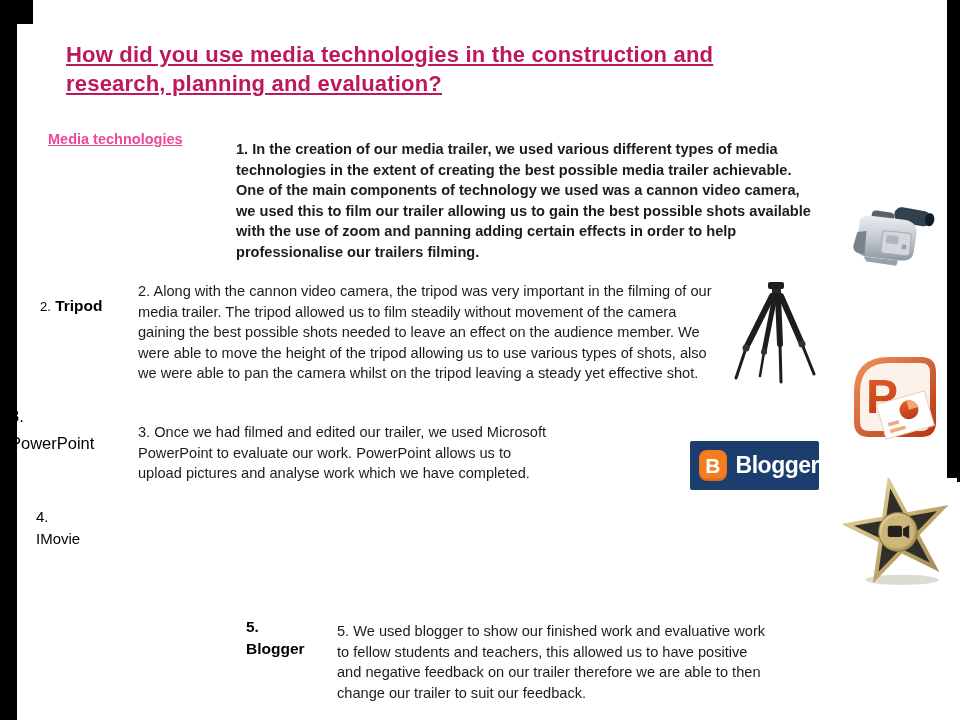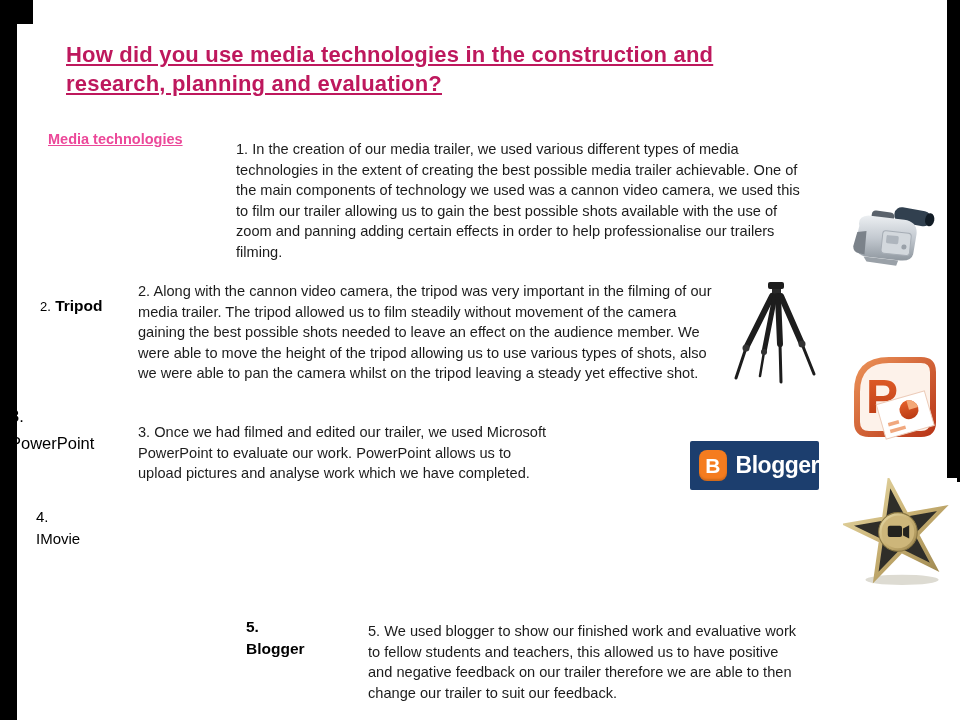--- a/index.html
+++ b/index.html
@@ -34,25 +34,25 @@
   .item-2 .lbl { font-weight: bold; }
   .item-3 { left: 10px;  top: 403px; font-size: 16.5px; line-height: 27px; }
   .item-4 { left: 36px;  top: 506px; font-size: 15px;  line-height: 22px; }
   .item-4 .lbl { font-weight: normal; }
   .item-5 { left: 246px; top: 616px; font-size: 15.5px; line-height: 22px; font-weight: bold; }
   .stacked .num, .stacked .lbl { display: block; }
 
   .para {
     position: absolute; font-size: 14.6px; line-height: 20.6px; color: #1c1c1c;
   }
-  .para-1 { left: 236px; top: 139px; width: 578px; }
+  .para-1 { left: 236px; top: 139px; width: 578px; font-weight: bold; }
   .para-2 { left: 138px; top: 281px; width: 588px; }
   .para-3 { left: 138px; top: 422px; width: 418px; }
   .para-4 { left: 120px; top: 507px; width: 448px; }
-  .para-5 { left: 337px; top: 621px; width: 434px; margin-left: 31px; }
+  .para-5 { left: 337px; top: 621px; width: 434px; }
 
   .img-abs { position: absolute; }
   .camera-img  { left: 843px; top: 201px; width: 94px;  height: 70px;  }
   .tripod-img  { left: 728px; top: 282px; width: 96px;  height: 108px; }
   .ppt-img     { left: 853px; top: 356px; width: 84px;  height: 84px;  }
   .imovie-img  { left: 843px; top: 478px; width: 114px; height: 112px; background:#fff; }
 
   .blogger-logo {
     position: absolute; left: 690px; top: 441px; width: 129px; height: 49px;
     background: #1c3e6e; border-radius: 2px;

